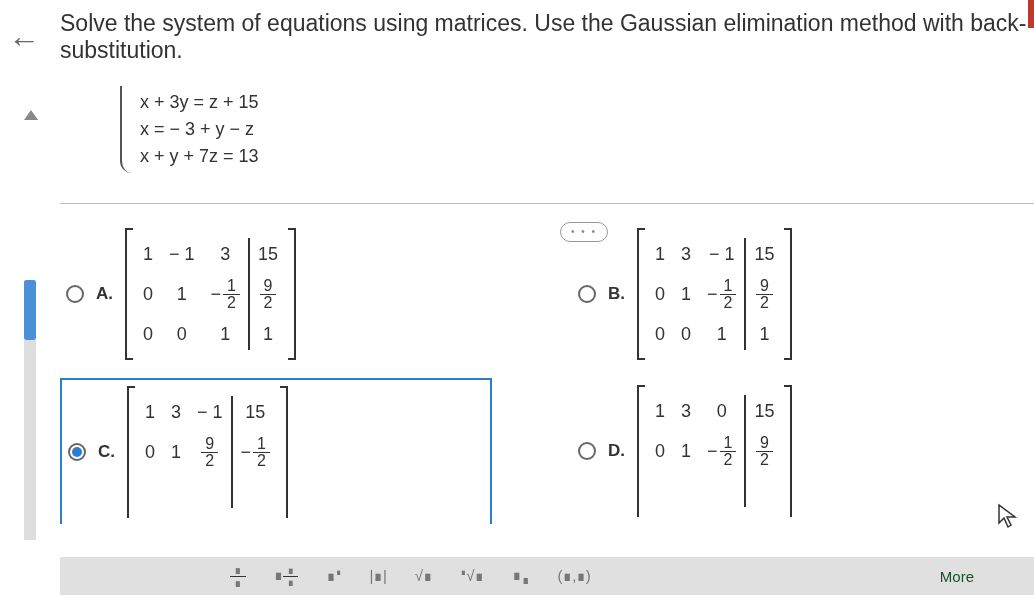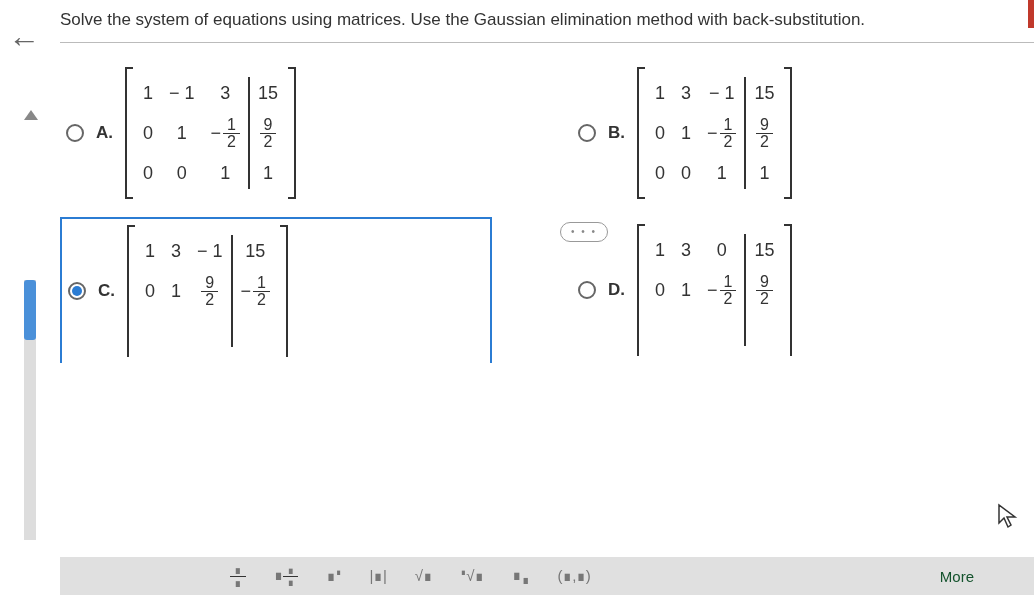--- a/index.html
+++ b/index.html
@@ -47,21 +47,21 @@
   height: 60px;
   background: #4a90d9;
   border-radius: 3px;
 }
 .content {
   position: absolute;
   left: 60px;
   top: 10px;
   right: 0;
 }
-.question-text { font-size: 17px; margin-bottom: 12px; }
+.question-text { font-size: 23px; margin-bottom: 12px; }
 .system {
   margin-left: 60px;
   margin-top: 10px;
   margin-bottom: 20px;
   padding-left: 18px;
   border-left: 2px solid #555;
   border-radius: 0 0 0 12px;
   display: inline-block;
 }
 .system-row { margin: 6px 0; font-size: 18px; }
@@ -203,20 +203,25 @@
 
 <div class="back-arrow">←</div>
 <div class="scroll-indicator"></div>
 <div class="scroll-track"></div>
 <div class="scroll-thumb"></div>
 <div class="red-edge"></div>
 
 <div class="content">
   <div class="question-text">Solve the system of equations using matrices. Use the Gaussian elimination method with back-substitution.</div>
 
+  <div class="system">
+    <div class="system-row">x + 3y = z + 15</div>
+    <div class="system-row">x = − 3 + y − z</div>
+    <div class="system-row">x + y + 7z = 13</div>
+  </div>
 
   <hr class="divider">
   <div class="pill">• • •</div>
 
   <div class="options">
 
     <div class="option">
       <div class="radio"></div>
       <div class="opt-label">A.</div>
       <div class="matrix">

